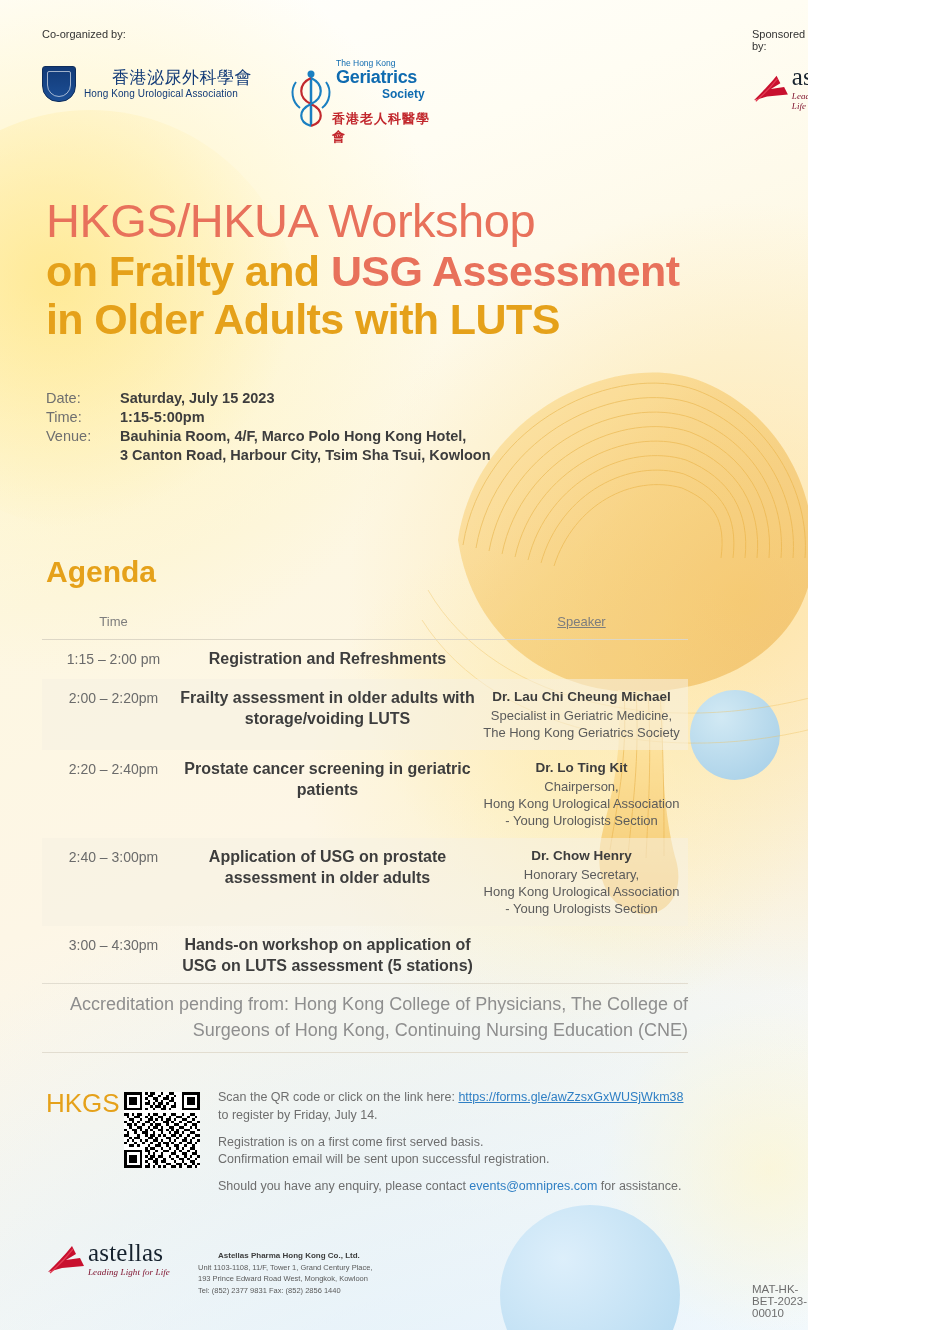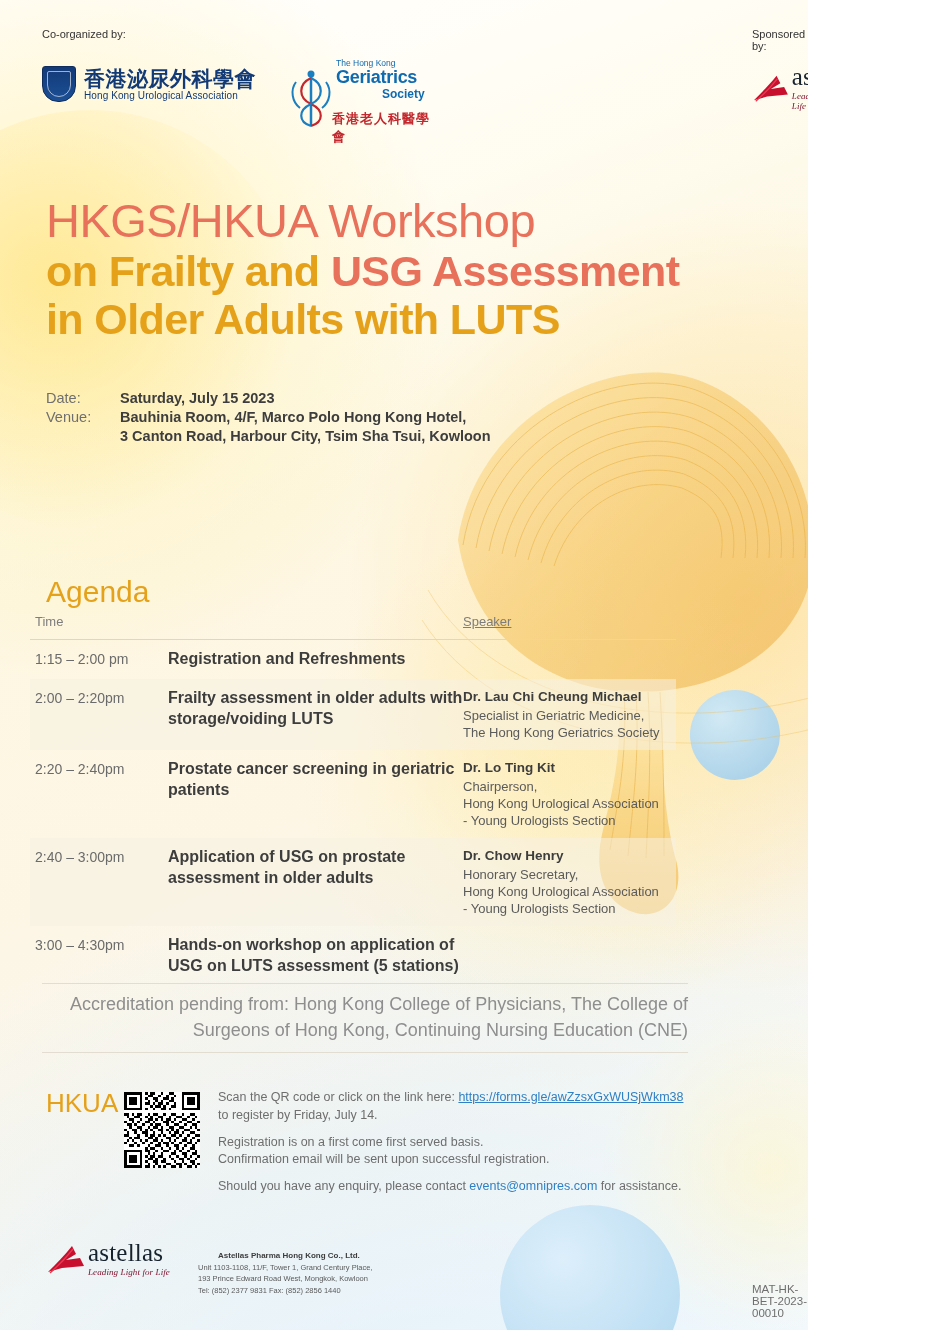--- a/index.html
+++ b/index.html
@@ -48,21 +48,21 @@
     width: 34px; height: 36px;
     background: linear-gradient(#123a77, #1c4f96);
     border: 1px solid #0e2d5c;
     border-radius: 3px 3px 16px 16px;
     position: relative;
   }
   .hkua-crest::after {
     content: ""; position: absolute; inset: 4px;
     border: 1px solid rgba(255,255,255,.6); border-radius: 2px 2px 12px 12px;
   }
-  .hkua-text-cn { font-size: 21px; font-weight: bold; color: #123a77; letter-spacing: .5px; line-height: 1.1; }
+  .hkua-text-cn { font-size: 17px; font-weight: normal; color: #123a77; letter-spacing: .5px; line-height: 1.1; margin-left: 28px; }
   .hkua-text-en { font-size: 10px; color: #123a77; letter-spacing: .1px; }
 
   .logo-hkgs { position: absolute; left: 288px; top: 28px; width: 150px; height: 84px; }
   .hkgs-caduceus { position: absolute; left: 0; top: 12px; width: 46px; height: 62px; }
   .hkgs-title-1 { position: absolute; left: 48px; top: 2px; font-size: 8.5px; color: #0f6bb0; }
   .hkgs-title-2 { position: absolute; left: 48px; top: 11px; font-size: 18px; font-weight: bold; color: #0f6bb0; letter-spacing: -.3px; }
   .hkgs-title-3 { position: absolute; left: 94px; top: 31px; font-size: 12px; font-weight: bold; color: #0f6bb0; }
   .hkgs-title-cn { position: absolute; left: 44px; top: 54px; font-size: 13px; font-weight: bold; color: #c2282d; letter-spacing: 1px; }
 
   .logo-astellas-top { position: absolute; left: 752px; top: 36px; }
@@ -85,22 +85,22 @@
   .title-3 { font-size: 43px; font-weight: bold; color: #e5a11a; line-height: 1.12; letter-spacing: -.6px; }
 
   
   .details { position: absolute; left: 46px; top: 390px; font-size: 14.5px; color: #4b4b4b; }
   .details-row { display: flex; margin-bottom: 3px; }
   .details-key { width: 74px; color: #6f6f6f; }
   .details-val { font-weight: bold; color: #3d3d3d; }
   .details-cont { margin-left: 74px; font-weight: bold; color: #3d3d3d; margin-bottom: 3px; }
 
   
-  .agenda-title { position: absolute; left: 46px; top: 555px; font-size: 30px; color: #e5a11a; font-weight: 400; margin-top: 20px; }
-  .agenda { position: absolute; left: 30px; top: 608px; width: 646px; }
+  .agenda-title { position: absolute; left: 46px; top: 555px; font-size: 30px; color: #e5a11a; font-weight: 700; }
+  .agenda { position: absolute; left: 42px; top: 608px; width: 646px; text-align: center; }
   .agenda-head {
     display: flex; font-size: 13px; color: #7d7d7d;
     border-bottom: 1px solid #ddd7c6; padding: 6px 0 10px 5px;
   }
   .col-time { width: 133px; flex: 0 0 133px; }
   .col-topic { width: 295px; flex: 0 0 295px; }
   .col-speaker { flex: 1; text-decoration: underline; }
   .agenda-row { display: flex; padding: 9px 0 9px 5px; align-items: flex-start; }
   .agenda-row.alt { background: rgba(245,240,226,0.55); }
   .r-time { width: 133px; flex: 0 0 133px; font-size: 14px; color: #6b6b6b; padding-top: 2px; }
@@ -225,20 +225,24 @@
     <div class="title-2"><span>on Frailty and </span><span class="hl">USG Assessment</span></div>
     <div class="title-3">in Older Adults with LUTS</div>
   </div>
 
   <div class="details">
     <div class="details-row">
       <div class="details-key">Date:</div>
       <div class="details-val">Saturday, July 15 2023</div>
     </div>
     <div class="details-row">
+      <div class="details-key">Time:</div>
+      <div class="details-val">1:15-5:00pm</div>
+    </div>
+    <div class="details-row">
       <div class="details-key">Venue:</div>
       <div class="details-val">Bauhinia Room, 4/F, Marco Polo Hong Kong Hotel,</div>
     </div>
     <div class="details-cont">3 Canton Road, Harbour City, Tsim Sha Tsui, Kowloon</div>
   </div>
 
   <div class="agenda-title">Agenda</div>
 
   <div class="agenda">
     <div class="agenda-head">
@@ -288,21 +292,21 @@
       <div class="r-topic">Hands-on workshop on application of USG on LUTS assessment (5 stations)</div>
       <div class="r-speaker">
         <span class="nm"></span>
         <span class="dt"></span>
       </div>
     </div>
   </div>
 
   <div class="accred">Accreditation pending from: Hong Kong College of Physicians, The College of Surgeons of Hong Kong, Continuing Nursing Education (CNE)</div>
 
-  <div class="rsvp-label">HKUA</div>
+  <div class="rsvp-label">HKGS</div>
 
   <svg class="qr" viewBox="0 0 29 29" shape-rendering="crispEdges">
     <rect width="29" height="29" fill="#fff"></rect>
     <g fill="#000">
       <rect x="0" y="0" width="7" height="1"></rect>
         <rect x="0" y="6" width="7" height="1"></rect>
       <rect x="0" y="0" width="1" height="7"></rect>
         <rect x="6" y="0" width="1" height="7"></rect>
       <rect x="2" y="2" width="3" height="3"></rect>
       <rect x="22" y="0" width="7" height="1"></rect>

